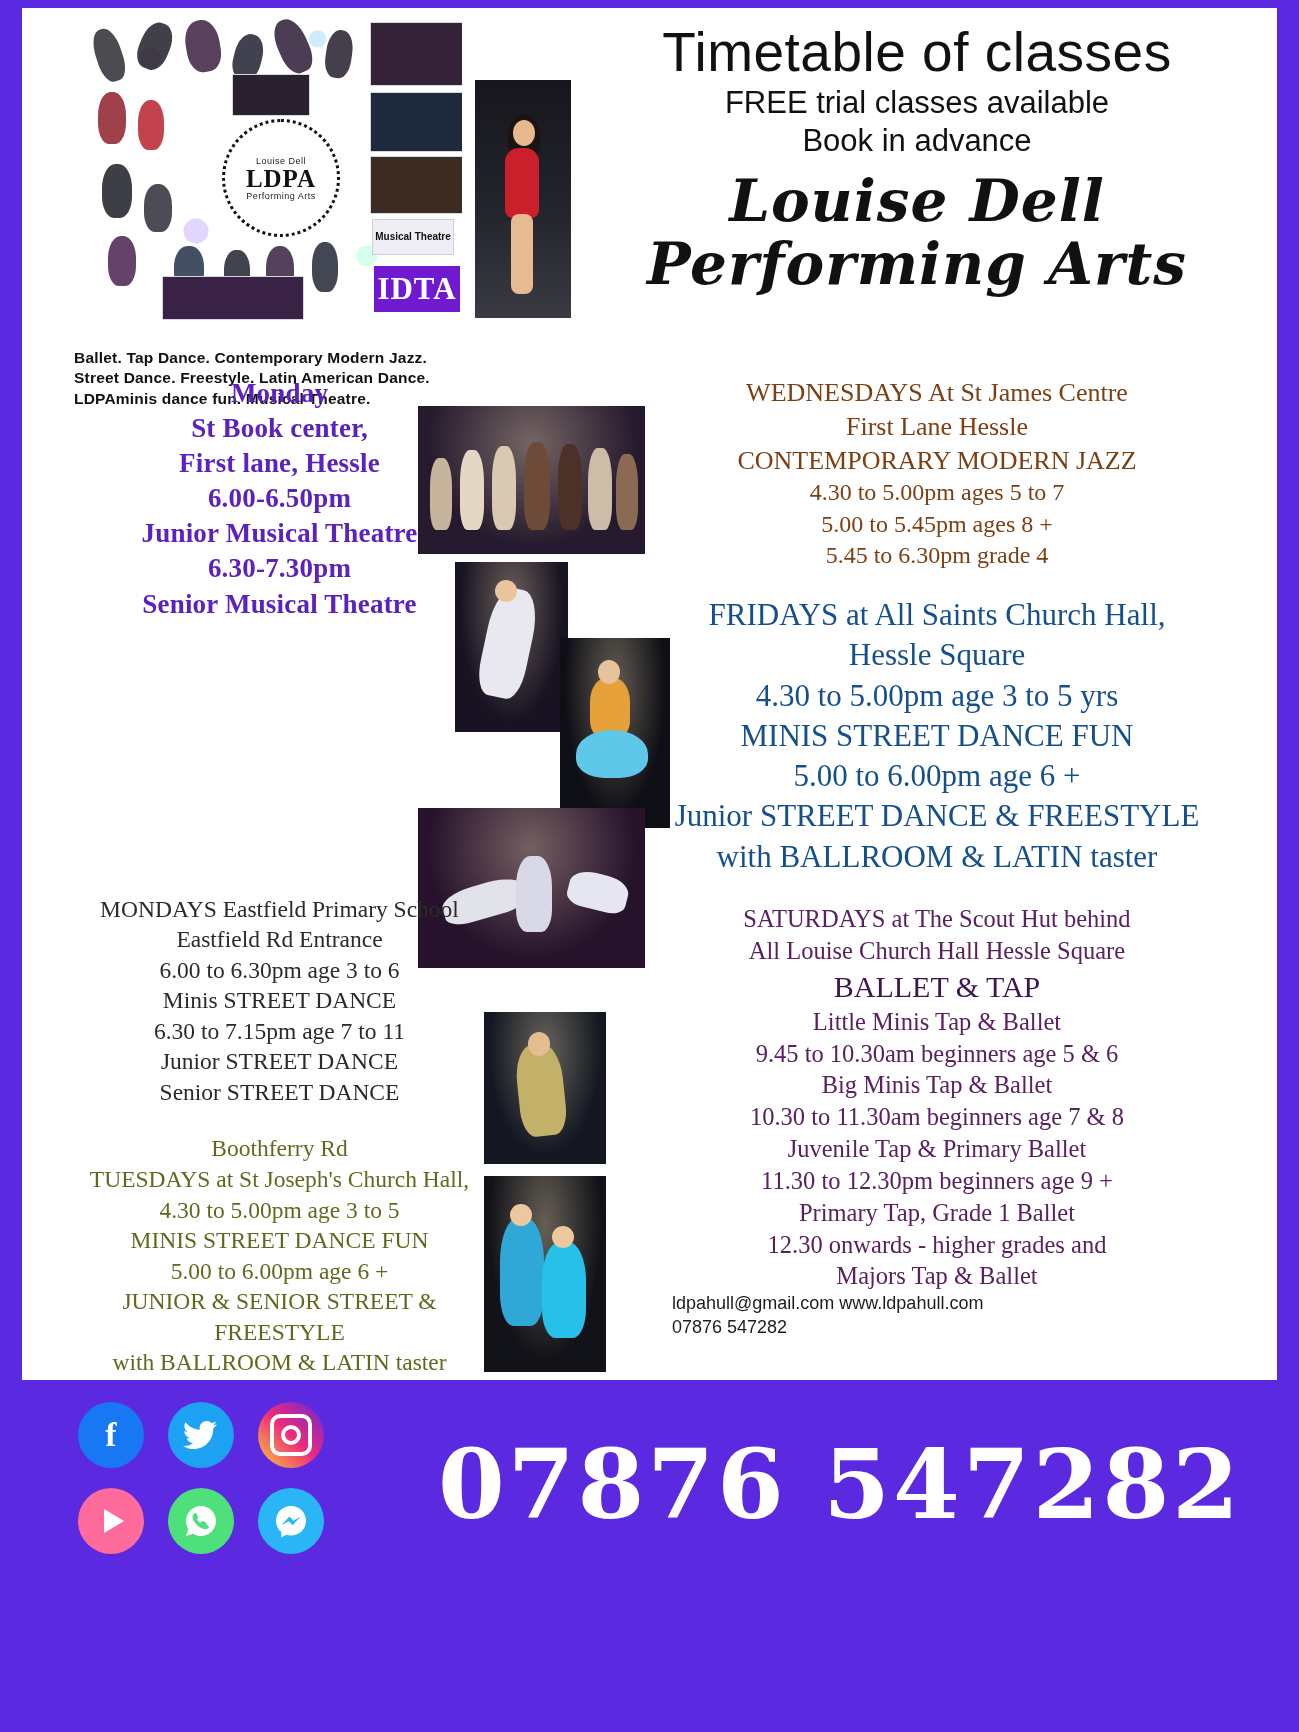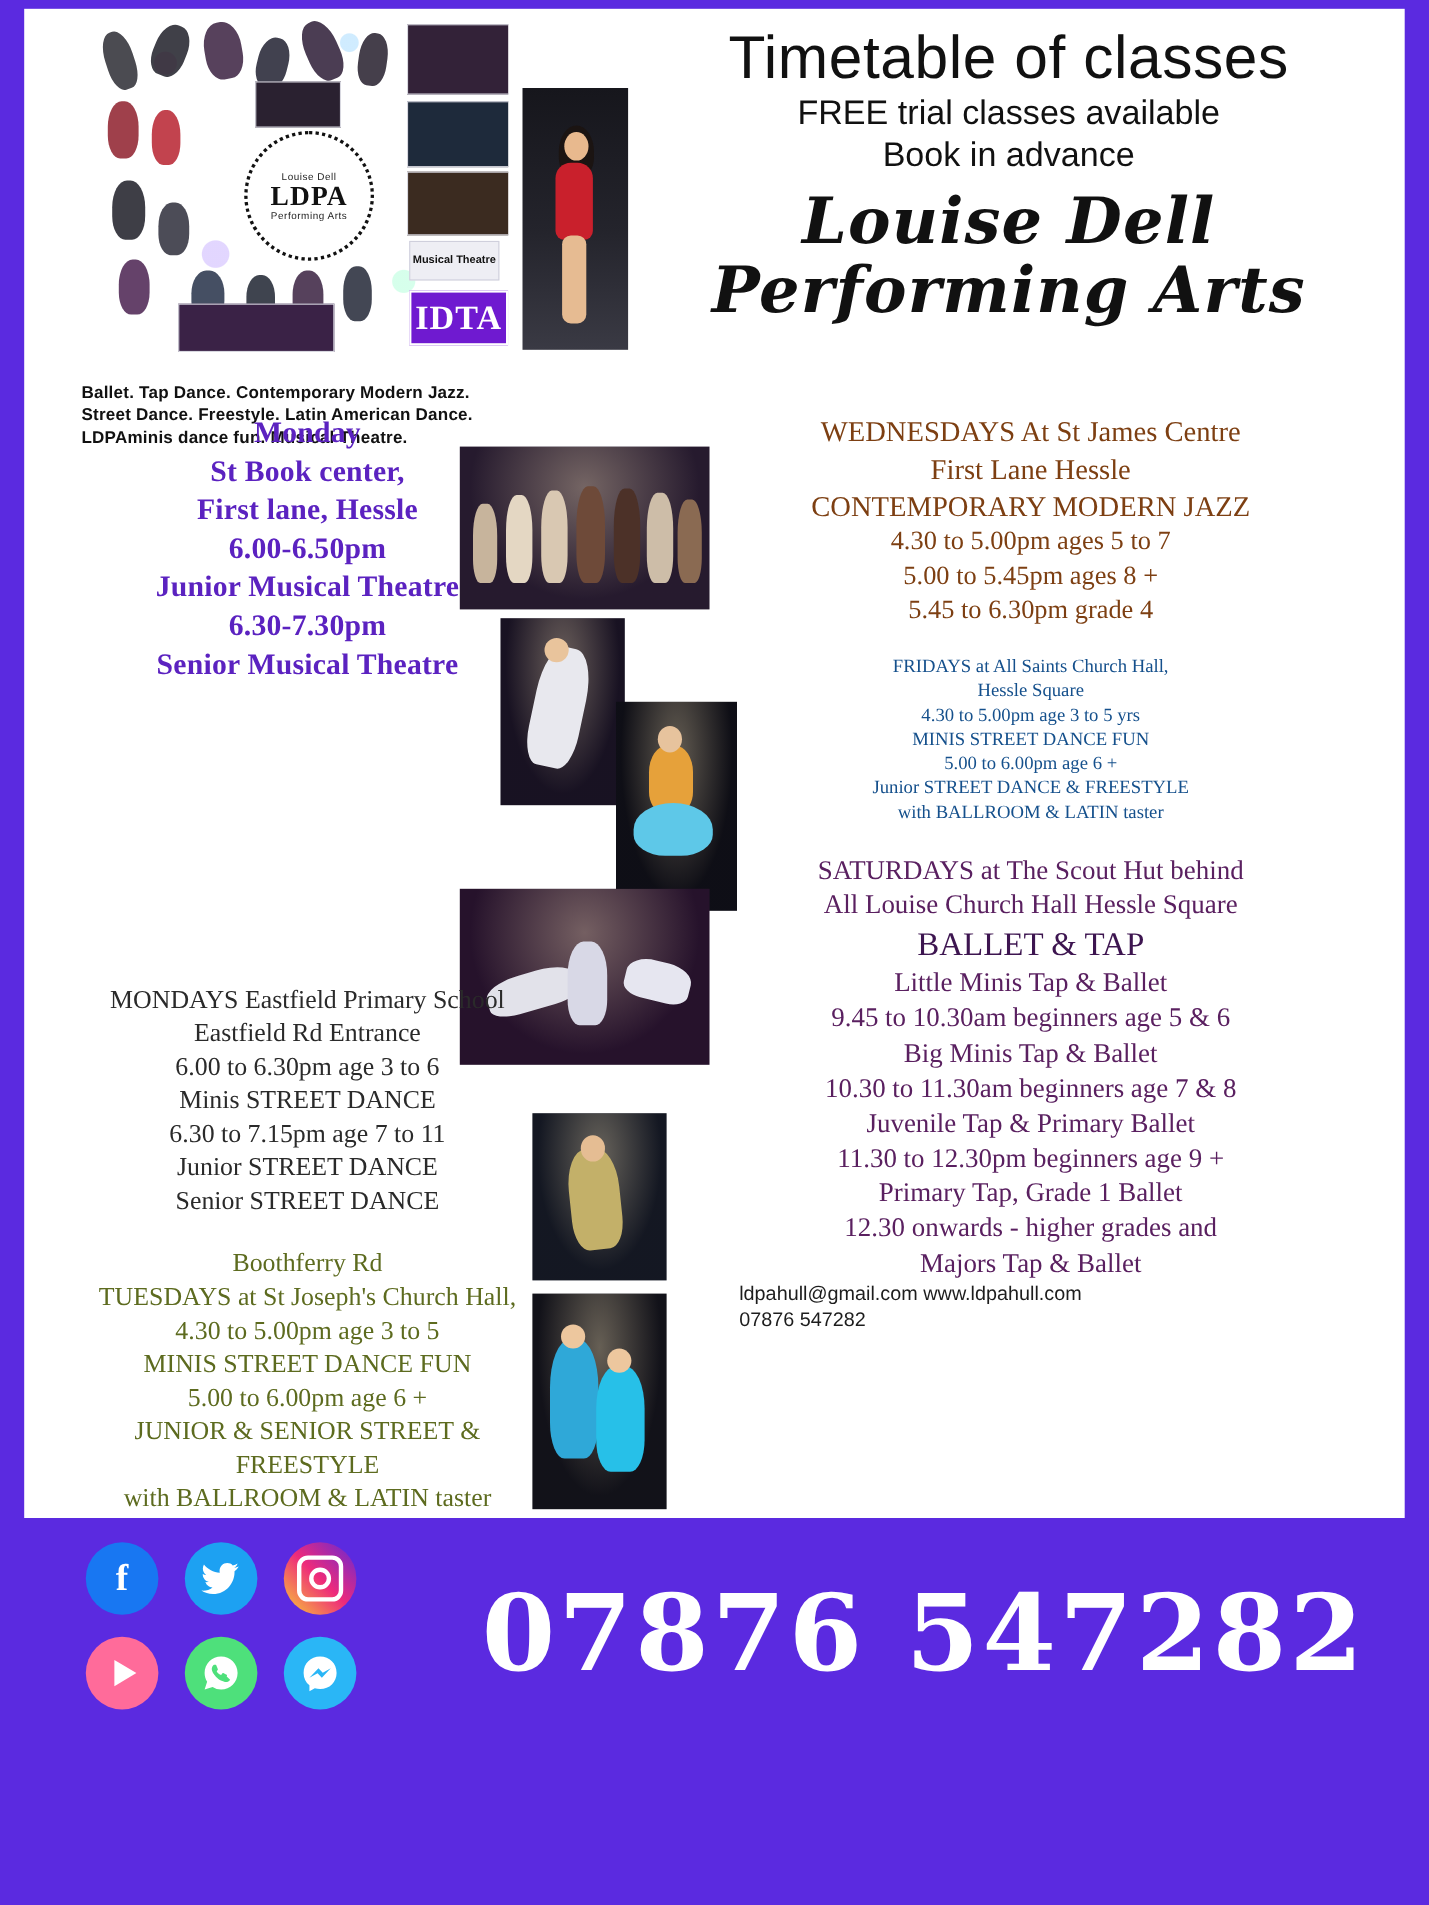--- a/index.html
+++ b/index.html
@@ -259,21 +259,21 @@
     color: #7d3f12;
     font-size: 26px;
     line-height: 1.33;
     text-align: center;
   }
   .weds-block .sub { font-size: 24px; }
 
   
   .fri-block {
     color: #15508c;
-    font-size: 17px;
+    font-size: 31px;
     line-height: 1.36;
     text-align: center;
   }
 
   
   .sat-block {
     color: #5a2060;
     font-size: 24.5px;
     line-height: 1.36;
     text-align: center;

